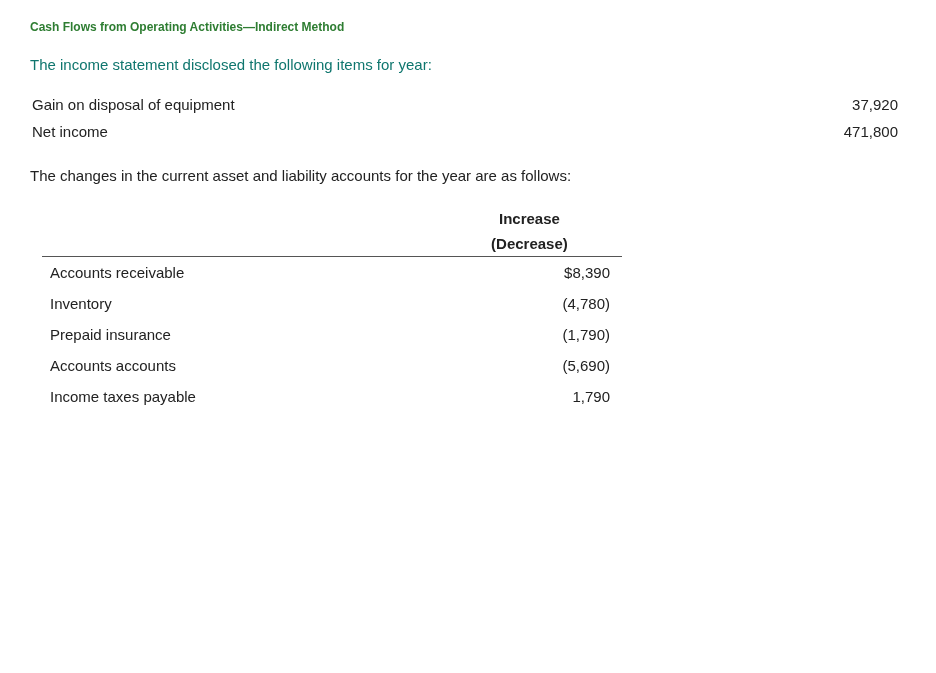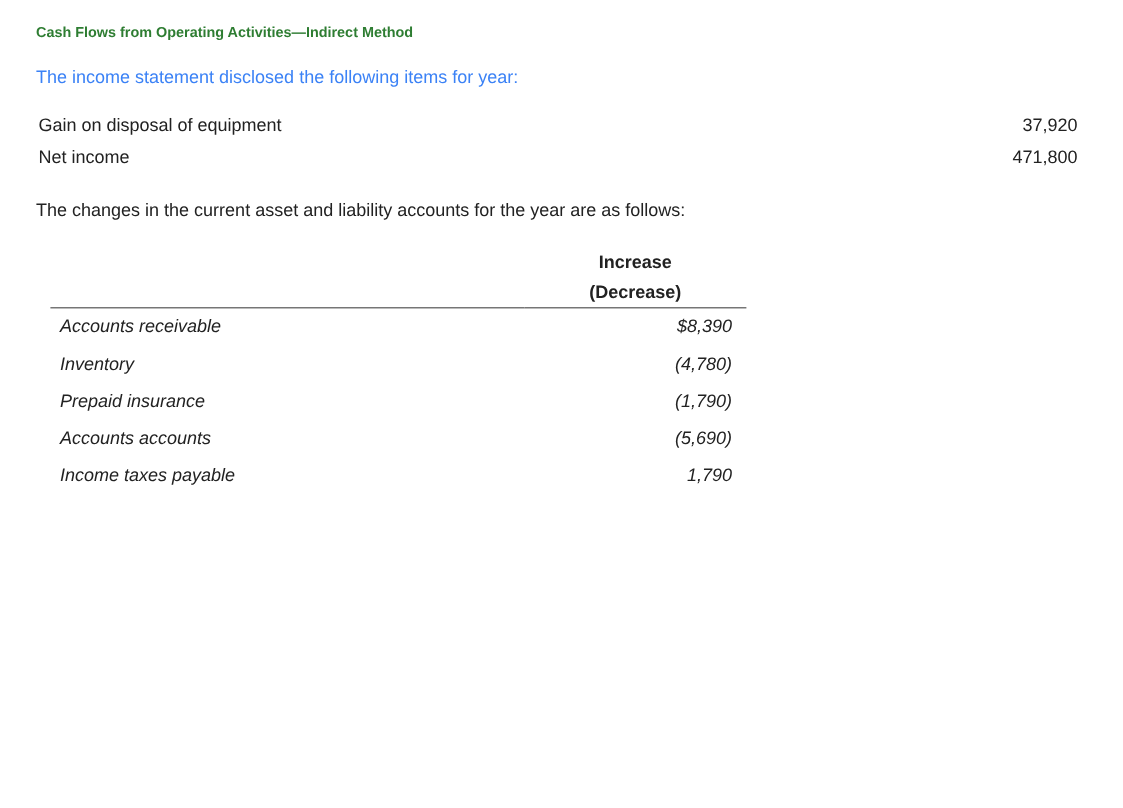--- a/index.html
+++ b/index.html
@@ -21,21 +21,21 @@
     .page-title {
       color: #2e7d32;
       font-size: 12px;
       font-weight: bold;
       margin-bottom: 22px;
     }
 
     .intro-text {
       font-size: 15px;
       margin-bottom: 18px;
-      color: #3b82f6;
+      color: #0f766e;
     }
 
     .income-table {
       width: 100%;
       border-collapse: collapse;
       margin-bottom: 22px;
     }
 
     .income-table td {
       padding: 5px 8px;
@@ -81,21 +81,20 @@
     }
 
     .divider-row td {
       border-top: 1.5px solid #555;
       padding-top: 6px;
     }
 
     .changes-table tbody tr td {
       padding: 7px 8px;
       vertical-align: middle;
-      font-style: italic;
     }
 
     .changes-table tbody tr td.value-cell {
       text-align: right;
       padding-right: 12px;
     }
 
     .header-top th {
       padding-bottom: 0;
     }

